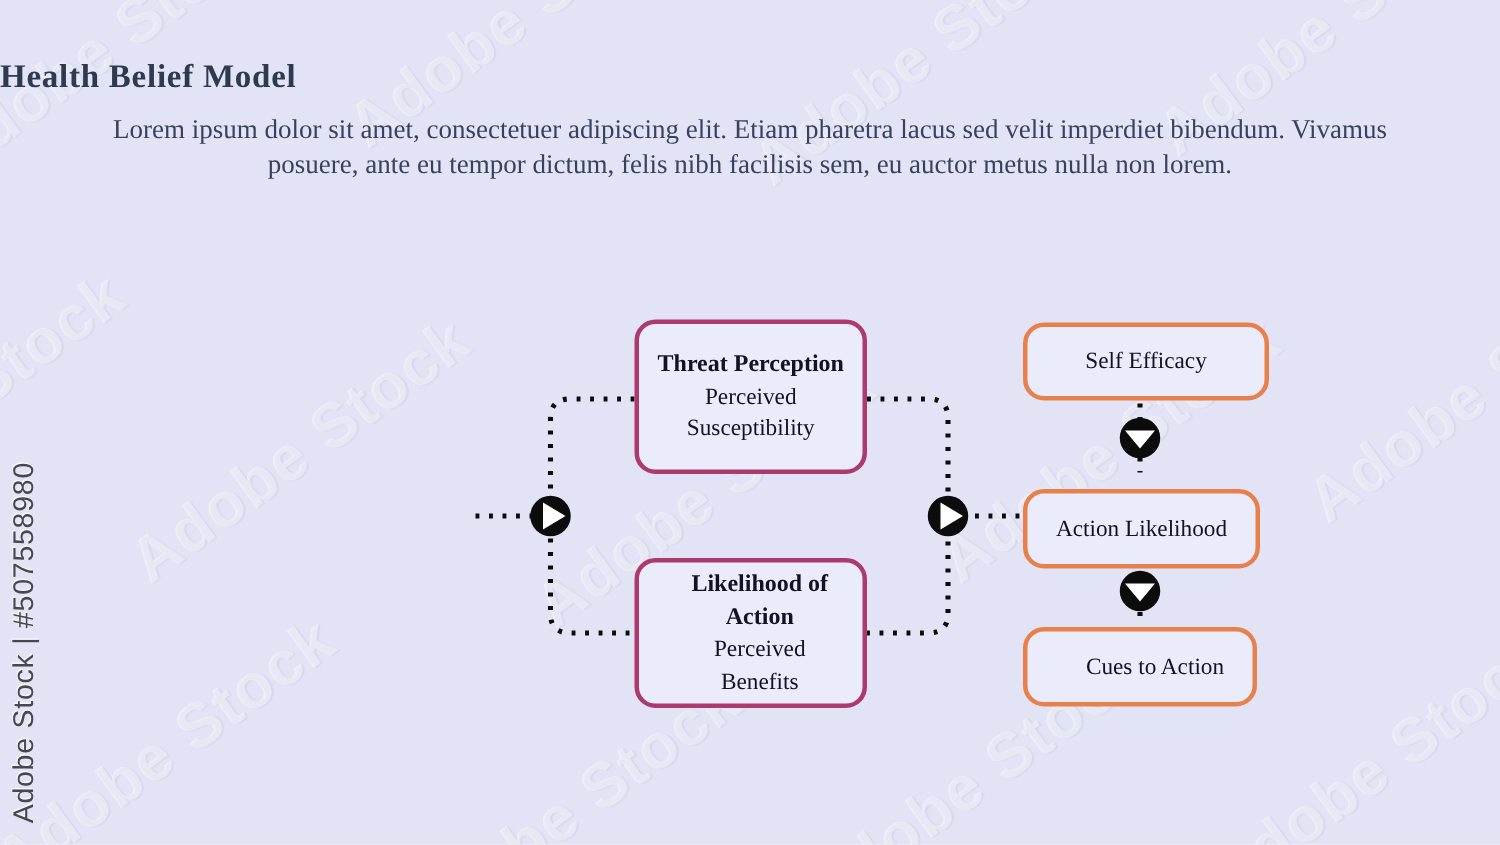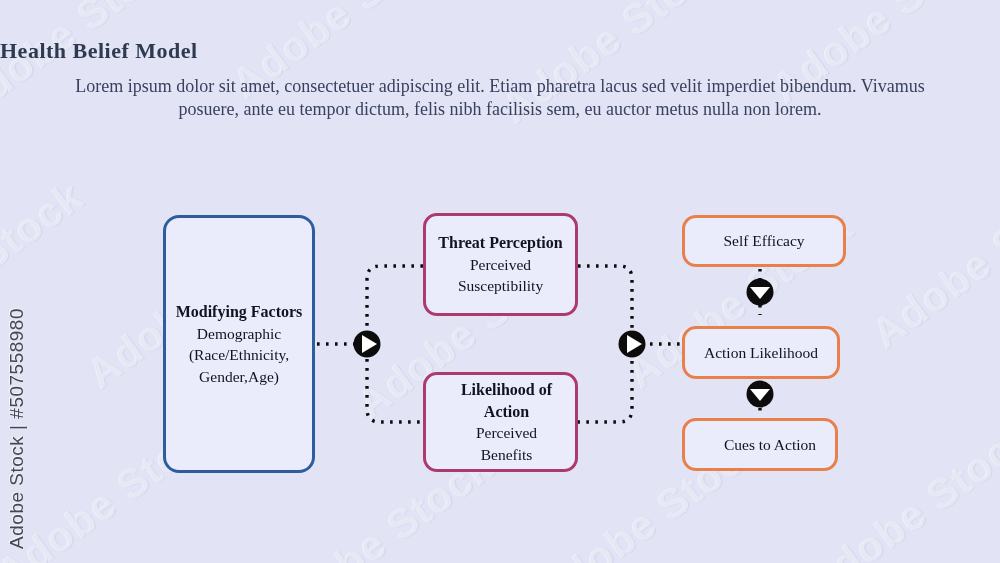--- a/index.html
+++ b/index.html
@@ -161,26 +161,20 @@
     <g>
       <circle cx="760" cy="292" r="13.5" fill="#0c0c0c"></circle>
       <path d="M750,287 H770 L760,299 Z" fill="#ffffff"></path>
     </g>
     <g>
       <circle cx="760" cy="394" r="13.5" fill="#0c0c0c"></circle>
       <path d="M750,389 H770 L760,401 Z" fill="#ffffff"></path>
     </g>
   </svg>
 
-  <div class="node node-modifying">
-    <div class="node-title">Modifying Factors</div>
-    <div>Demographic</div>
-    <div>(Race/Ethnicity,</div>
-    <div>Gender,Age)</div>
-  </div>
 
   <div class="node node-threat">
     <div class="node-title">Threat Perception</div>
     <div>Perceived</div>
     <div>Susceptibility</div>
   </div>
 
   <div class="node node-likelihood">
     <div class="node-title">Likelihood of Action</div>
     <div>Perceived</div>

